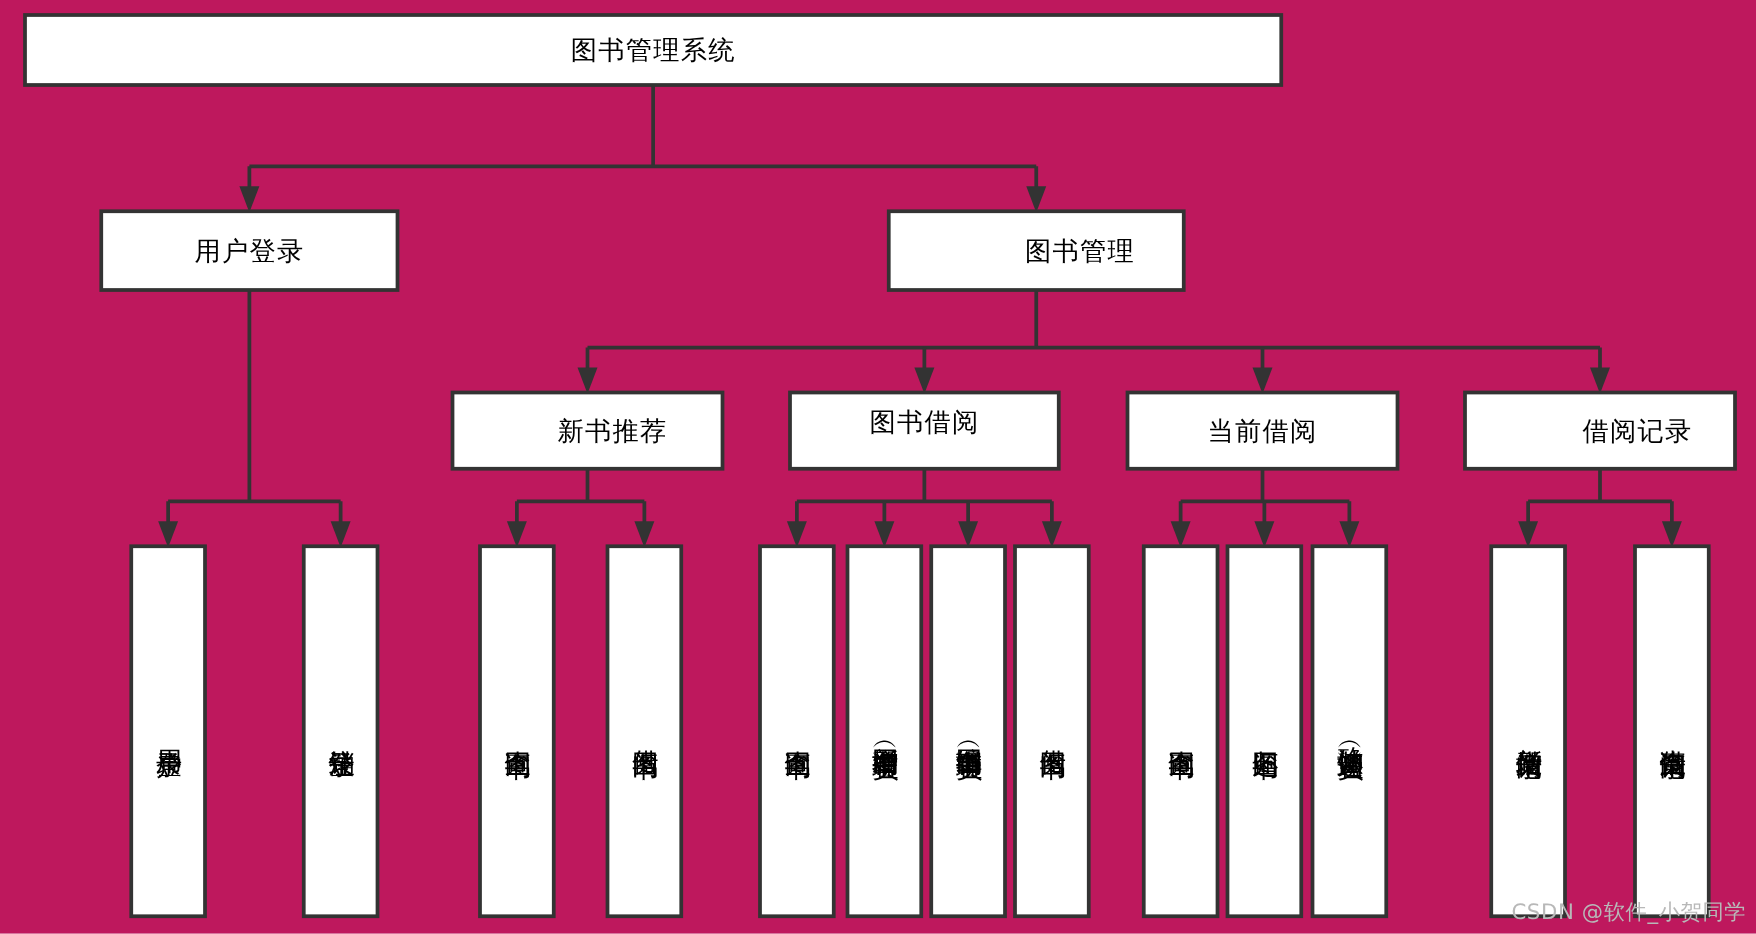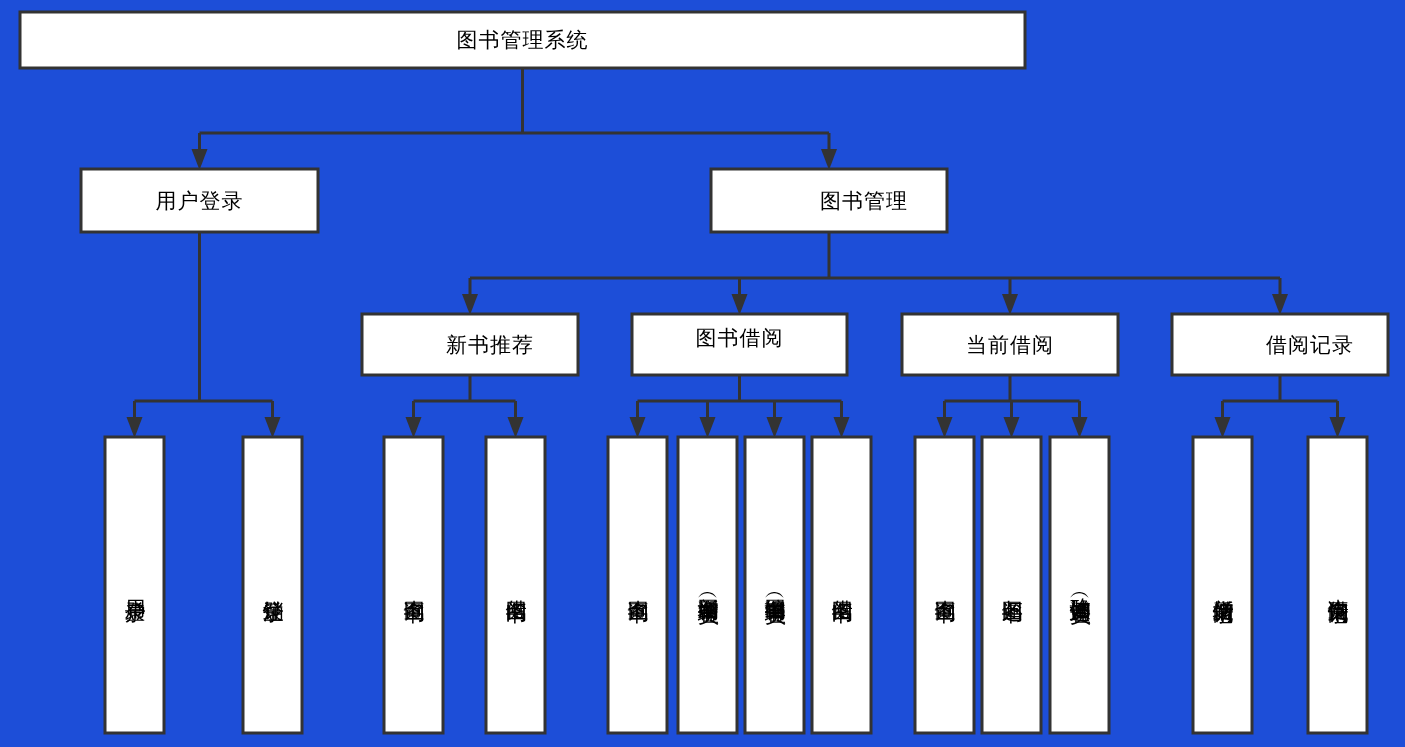--- a/index.html
+++ b/index.html
@@ -7,21 +7,21 @@
     padding: 0;
     background: #ffffff;
   }
   body {
     font-family: "DejaVu Sans", "Liberation Sans", sans-serif;
   }
   #diagram-root {
     position: relative;
     width: 1405px;
     height: 747px;
-    background: #1d4ed8;
+    background: #be185d;
     overflow: hidden;
   }
   svg.flow {
     position: absolute;
     left: 0;
     top: 0;
     width: 1405px;
     height: 747px;
   }
   .node-box {
@@ -173,13 +173,14 @@
       <div class="node-label-v" style="left: 678px; top: 437px; width: 59px; height: 296px;">新增图书（管理员）</div>
       <div class="node-label-v" style="left: 745px; top: 437px; width: 59px; height: 296px;">编辑图书（管理员）</div>
       <div class="node-label-v" style="left: 812px; top: 437px; width: 59px; height: 296px;">借阅图书</div>
       <div class="node-label-v" style="left: 915px; top: 437px; width: 59px; height: 296px;">查询图书</div>
       <div class="node-label-v" style="left: 982px; top: 437px; width: 59px; height: 296px;">归还图书</div>
       <div class="node-label-v" style="left: 1050px; top: 437px; width: 59px; height: 296px;">确认归还（管理员）</div>
       <div class="node-label-v" style="left: 1193px; top: 437px; width: 59px; height: 296px;">新增借阅记录</div>
       <div class="node-label-v" style="left: 1308px; top: 437px; width: 59px; height: 296px;">查询借阅记录</div>
     </div>
 
+  <div class="watermark">CSDN @软件_小贺同学</div>
 </div>
 
 </body></html>

